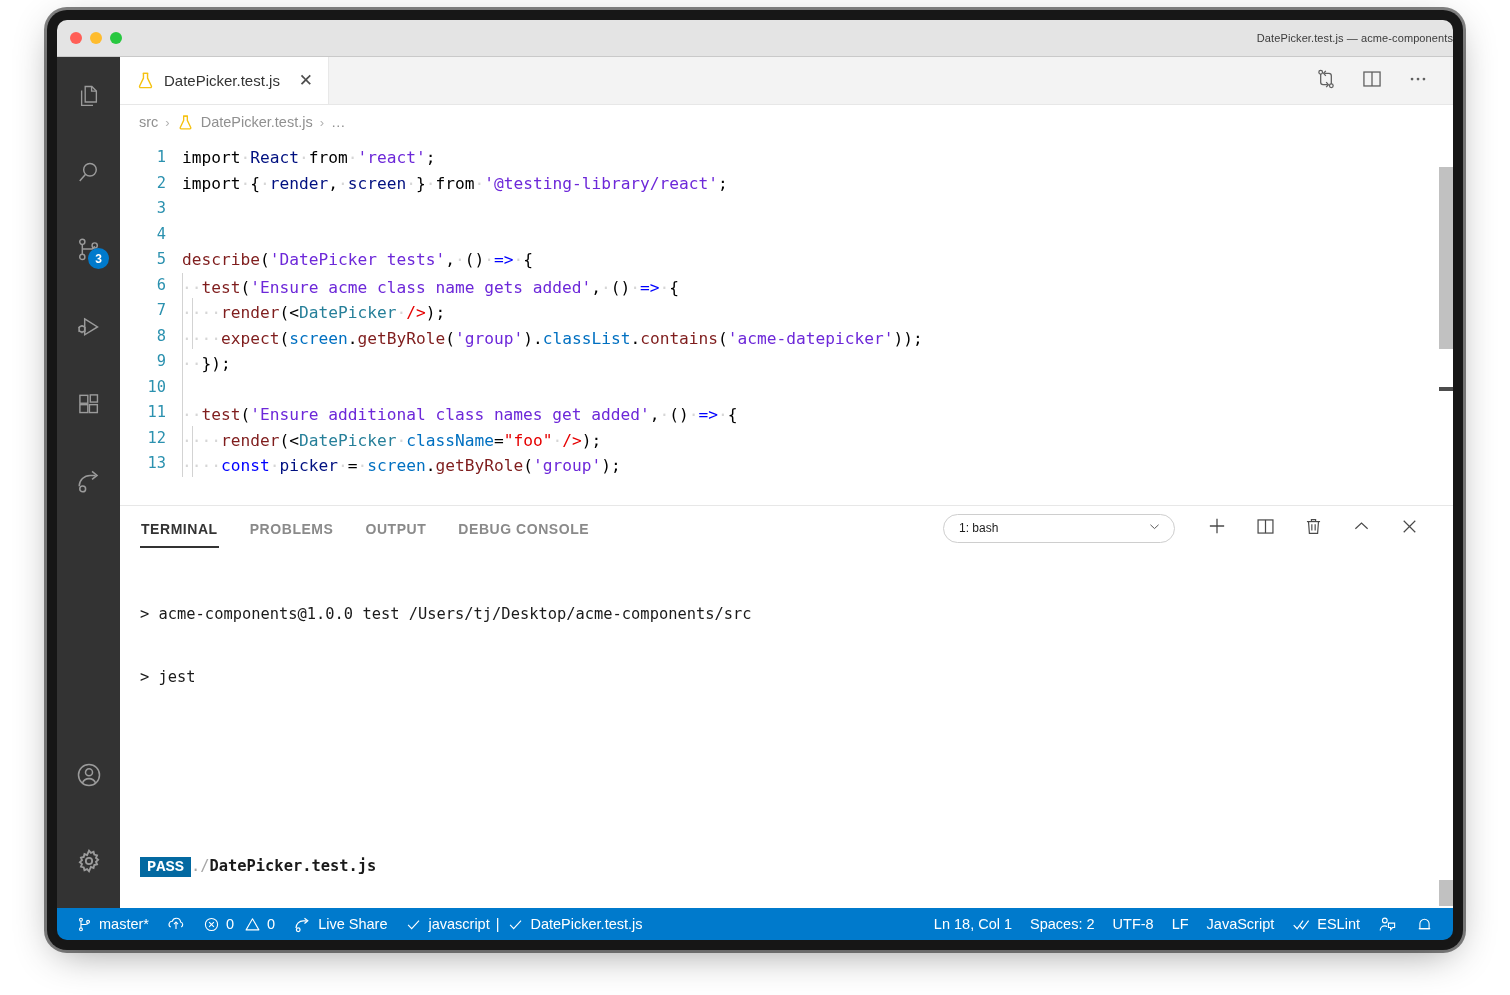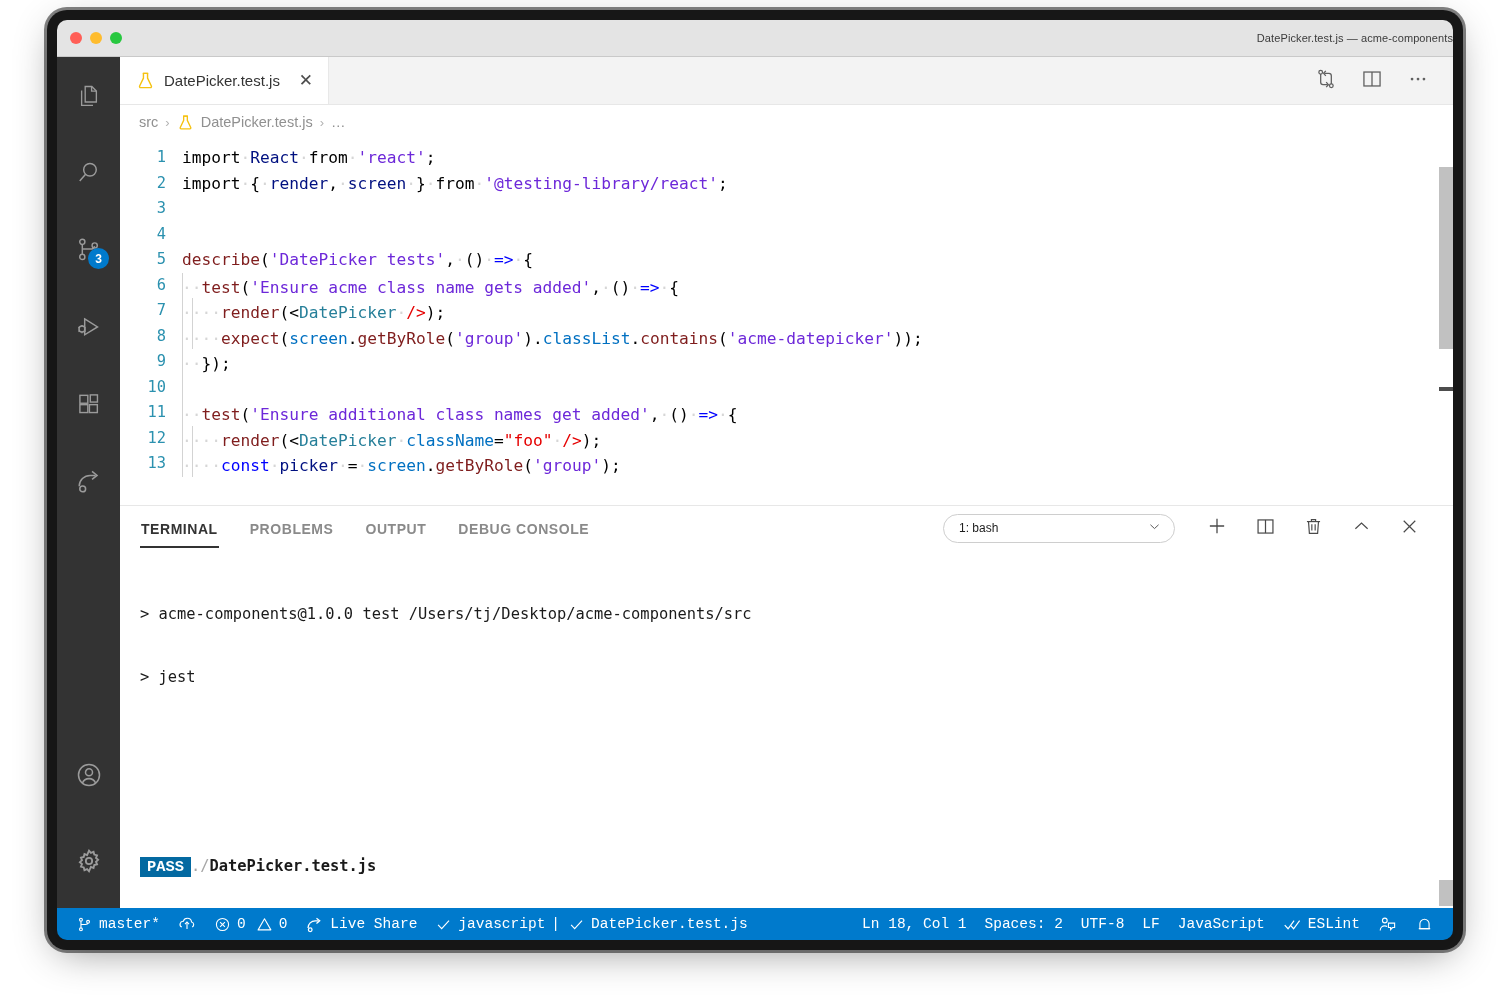--- a/index.html
+++ b/index.html
@@ -225,21 +225,21 @@
 
   
   .statusbar {
     position:absolute; left:0; right:0; bottom:0; height:32px;
     background:#007acc; color:#ffffff;
     display:flex; align-items:center;
     font-size:14.5px;
   }
   .sb-item {
     display:flex; align-items:center; gap:6px;
-    padding: 0 9px; height: 32px; font-family: Liberation Mono, monospace;
+    padding: 0 9px; height: 32px;
   }
   .sb-left { display:flex; align-items:center; padding-left:10px; }
   .sb-right { display:flex; align-items:center; margin-left:auto; padding-right:10px; }
   .sb-item svg { display:block; }
 </style>
 </head>
 <body>
 
 <div id="root">
   <div class="window-outer">

